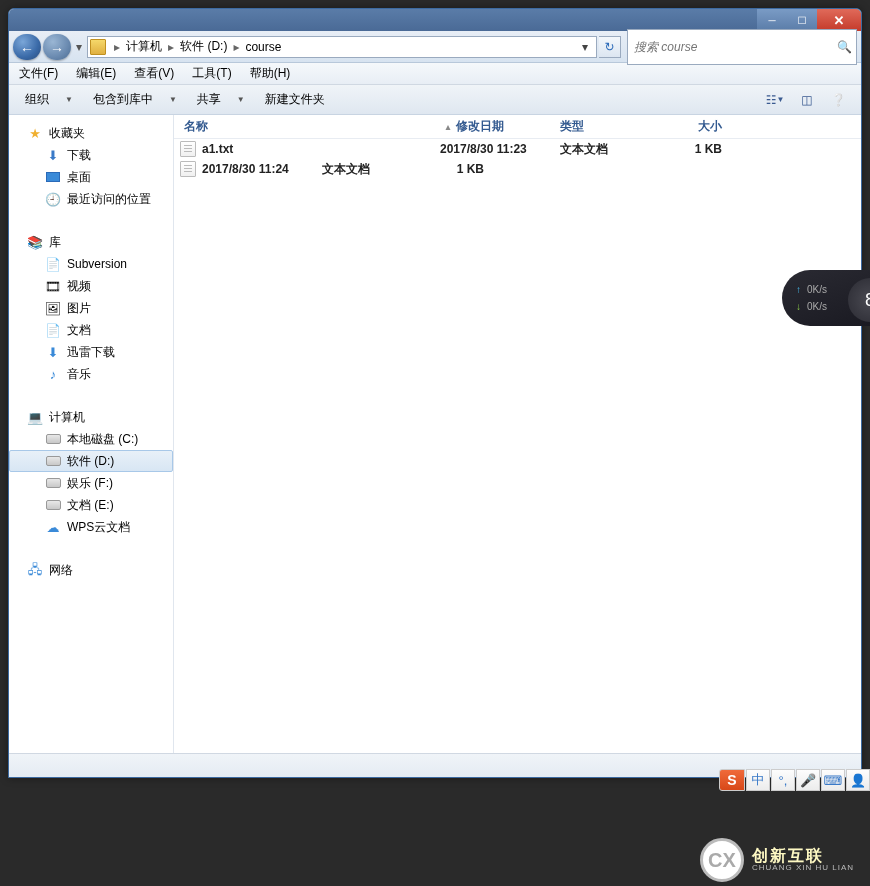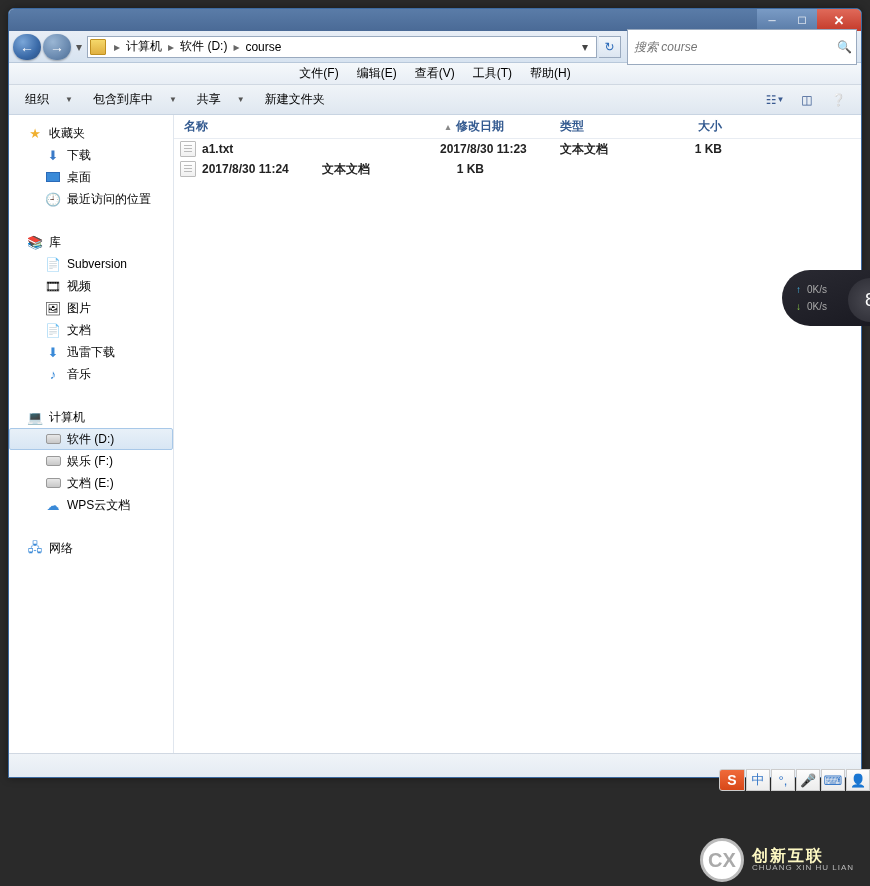--- a/index.html
+++ b/index.html
@@ -16,21 +16,21 @@
 .navdrop { width: 12px; display: flex; align-items: center; justify-content: center; color: #555; cursor: pointer; }
 .addressbar { flex: 1; height: 22px; background: #fff; border: 1px solid #9aaabf; display: flex; align-items: center; padding: 0 2px; }
 .ab-icon { width: 16px; height: 16px; background: linear-gradient(#f5d86a,#e0b040); border: 1px solid #c09020; border-radius: 1px; margin-right: 4px; }
 .crumb { padding: 0 2px; cursor: pointer; }
 .crumb-sep { padding: 0 4px; color: #666; }
 .ab-drop { width: 18px; text-align: center; color: #444; cursor: pointer; }
 .ab-refresh { width: 22px; height: 22px; border: 1px solid #9aaabf; border-left: none; background: linear-gradient(#f3f7fb,#dce6f1); display: flex; align-items: center; justify-content: center; color: #2a6ab8; cursor: pointer; }
 .searchbar { width: 230px; height: 36px; margin-left: 4px; background: #fff; border: 1px solid #9aaabf; display: flex; align-items: center; }
 .searchbar input { flex: 1; border: none; outline: none; font-size: 12px; padding: 0 6px; color: #888; font-style: italic; background: transparent; }
 .search-icon { width: 22px; text-align: center; color: #2a6ab8; cursor: pointer; }
-.menubar { height: 22px; background: linear-gradient(#f5f8fb,#e8eef5); border-bottom: 1px solid #d0d8e2; display: flex; align-items: center; padding: 0 6px; gap: 10px; justify-content: center; }
+.menubar { height: 22px; background: linear-gradient(#f5f8fb,#e8eef5); border-bottom: 1px solid #d0d8e2; display: flex; align-items: center; padding: 0 6px; gap: 10px; }
 .menu { cursor: pointer; padding: 2px 4px; }
 .toolbar { height: 30px; background: linear-gradient(#f0f4f8,#dfe7f0); border-bottom: 1px solid #c8d4e2; display: flex; align-items: center; padding: 0 8px; gap: 4px; }
 .tbtn { padding: 3px 8px; cursor: pointer; display: flex; align-items: center; gap: 16px; border-radius: 2px; }
 .tbtn .drop { font-size: 8px; color: #555; }
 .tspacer { flex: 1; }
 .ticon { width: 24px; height: 20px; display: flex; align-items: center; justify-content: center; color: #3a5a90; cursor: pointer; margin: 0 2px; }
 .body { display: flex; height: calc(100% - 22px - 32px - 22px - 30px - 24px); }
 .sidebar { width: 165px; border-right: 1px solid #e0e6ee; overflow-y: auto; padding: 8px 0; }
 .s-group { margin-bottom: 22px; }
 .s-head { display: flex; align-items: center; gap: 6px; padding: 2px 6px 2px 18px; cursor: pointer; }
@@ -183,20 +183,26 @@
         <div class="s-item">
             <span class="s-ico" style="color:#3a8ad8">♪</span>
             <span>音乐</span>
           </div>
       </div>
       <div class="s-group">
         <div class="s-head">
             <span class="s-ico">💻</span>
             <span>计算机</span>
           </div>
+        <div class="s-item">
+            <span class="s-ico">
+              <span class="drive"></span>
+            </span>
+            <span>本地磁盘 (C:)</span>
+          </div>
         <div class="s-item selected">
             <span class="s-ico">
               <span class="drive"></span>
             </span>
             <span>软件 (D:)</span>
           </div>
         <div class="s-item">
             <span class="s-ico">
               <span class="drive"></span>
             </span>

